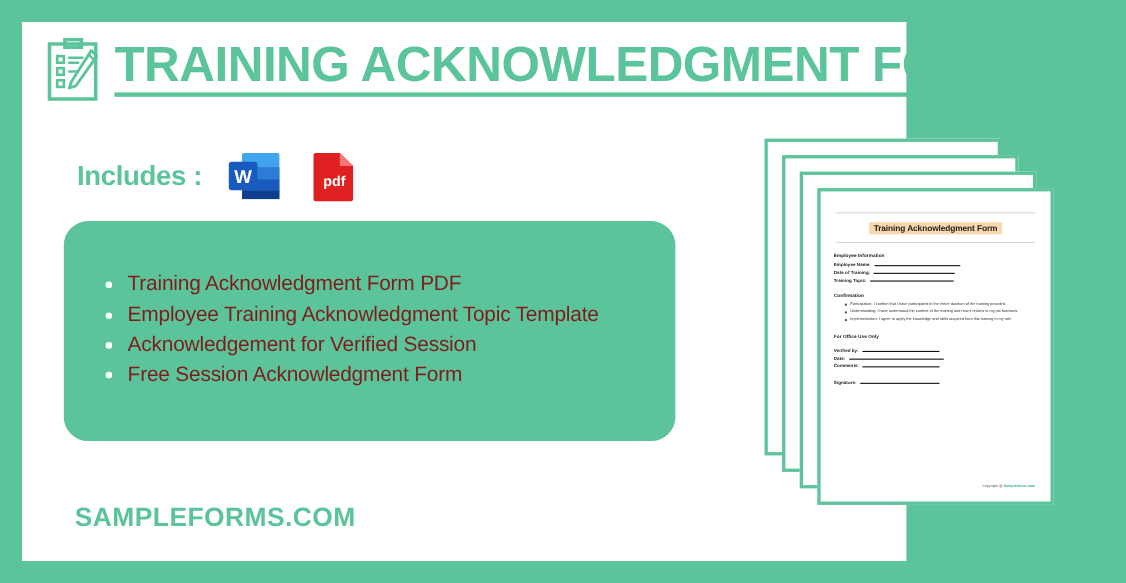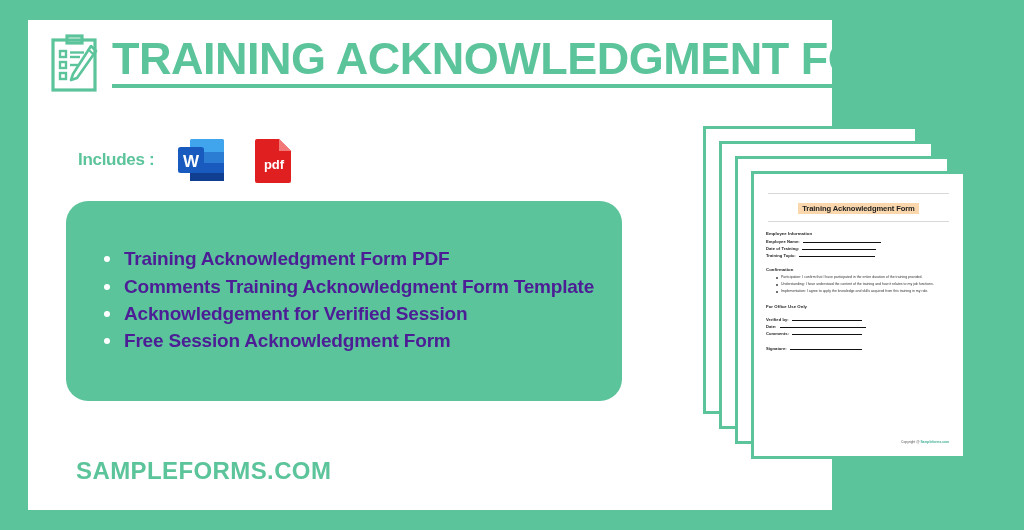--- a/index.html
+++ b/index.html
@@ -15,21 +15,21 @@
     position: relative;
     width: 1024px;
     height: 530px;
     background: #5CC49B;
     box-sizing: border-box;
     overflow: hidden;
   }
 
   .inner-canvas {
     position: absolute;
-    left: 28px;
+    left: 20px;
     top: 20px;
     width: 804px;
     height: 490px;
     background: #ffffff;
     box-sizing: border-box;
     padding-left: 32px;
   }
 
   
   .header {
@@ -72,21 +72,21 @@
   
   .includes-row {
     position: absolute;
     left: 50px;
     top: 115px;
     display: flex;
     align-items: center;
     gap: 22px;
   }
   .includes-label {
-    font-size: 17px;
+    font-size: 25px;
     font-weight: bold;
     color: #5CC49B;
     letter-spacing: -0.3px;
   }
   .word-icon, .pdf-icon {
     display: block;
   }
 
   
   .bullet-card {
@@ -103,23 +103,23 @@
     align-items: center;
   }
   .bullet-list {
     list-style: none;
     margin: 0;
     padding: 0;
     width: 100%;
   }
   .bullet-list li {
     position: relative;
-    color: #4c1d95;
+    color: #7f1d1d;
     font-size: 19px;
-    font-weight: bold;
+    font-weight: normal;
     line-height: 1.33;
     padding-left: 24px;
     margin-bottom: 2px;
     letter-spacing: -0.2px;
   }
   .bullet-list li::before {
     content: "";
     position: absolute;
     left: 4px;
     top: 10px;
@@ -289,21 +289,21 @@
       <svg class="pdf-icon" width="50" height="50" viewBox="0 0 50 50">
         <path d="M9 4 h22 l12 12 v30 a2 2 0 0 1 -2 2 h-32 a2 2 0 0 1 -2 -2 v-40 a2 2 0 0 1 2 -2 z" fill="#E02020"></path>
         <path d="M31 4 l12 12 h-12 z" fill="#F47777"></path>
         <text x="26" y="34" font-family="'Liberation Sans', sans-serif" font-size="13" font-weight="bold" fill="#ffffff" text-anchor="middle">pdf</text>
       </svg>
     </div>
 
     <div class="bullet-card">
       <ul class="bullet-list">
         <li>Training Acknowledgment Form PDF</li>
-        <li>Comments Training Acknowledgment Form Template</li>
+        <li>Employee Training Acknowledgment Topic Template</li>
         <li>Acknowledgement for Verified Session</li>
         <li>Free Session Acknowledgment Form</li>
       </ul>
     </div>
 
     <div class="brand">SAMPLEFORMS.COM</div>
 
     <div class="doc-stack">
       <div class="sheet sheet-1"></div>
       <div class="sheet sheet-2"></div>

